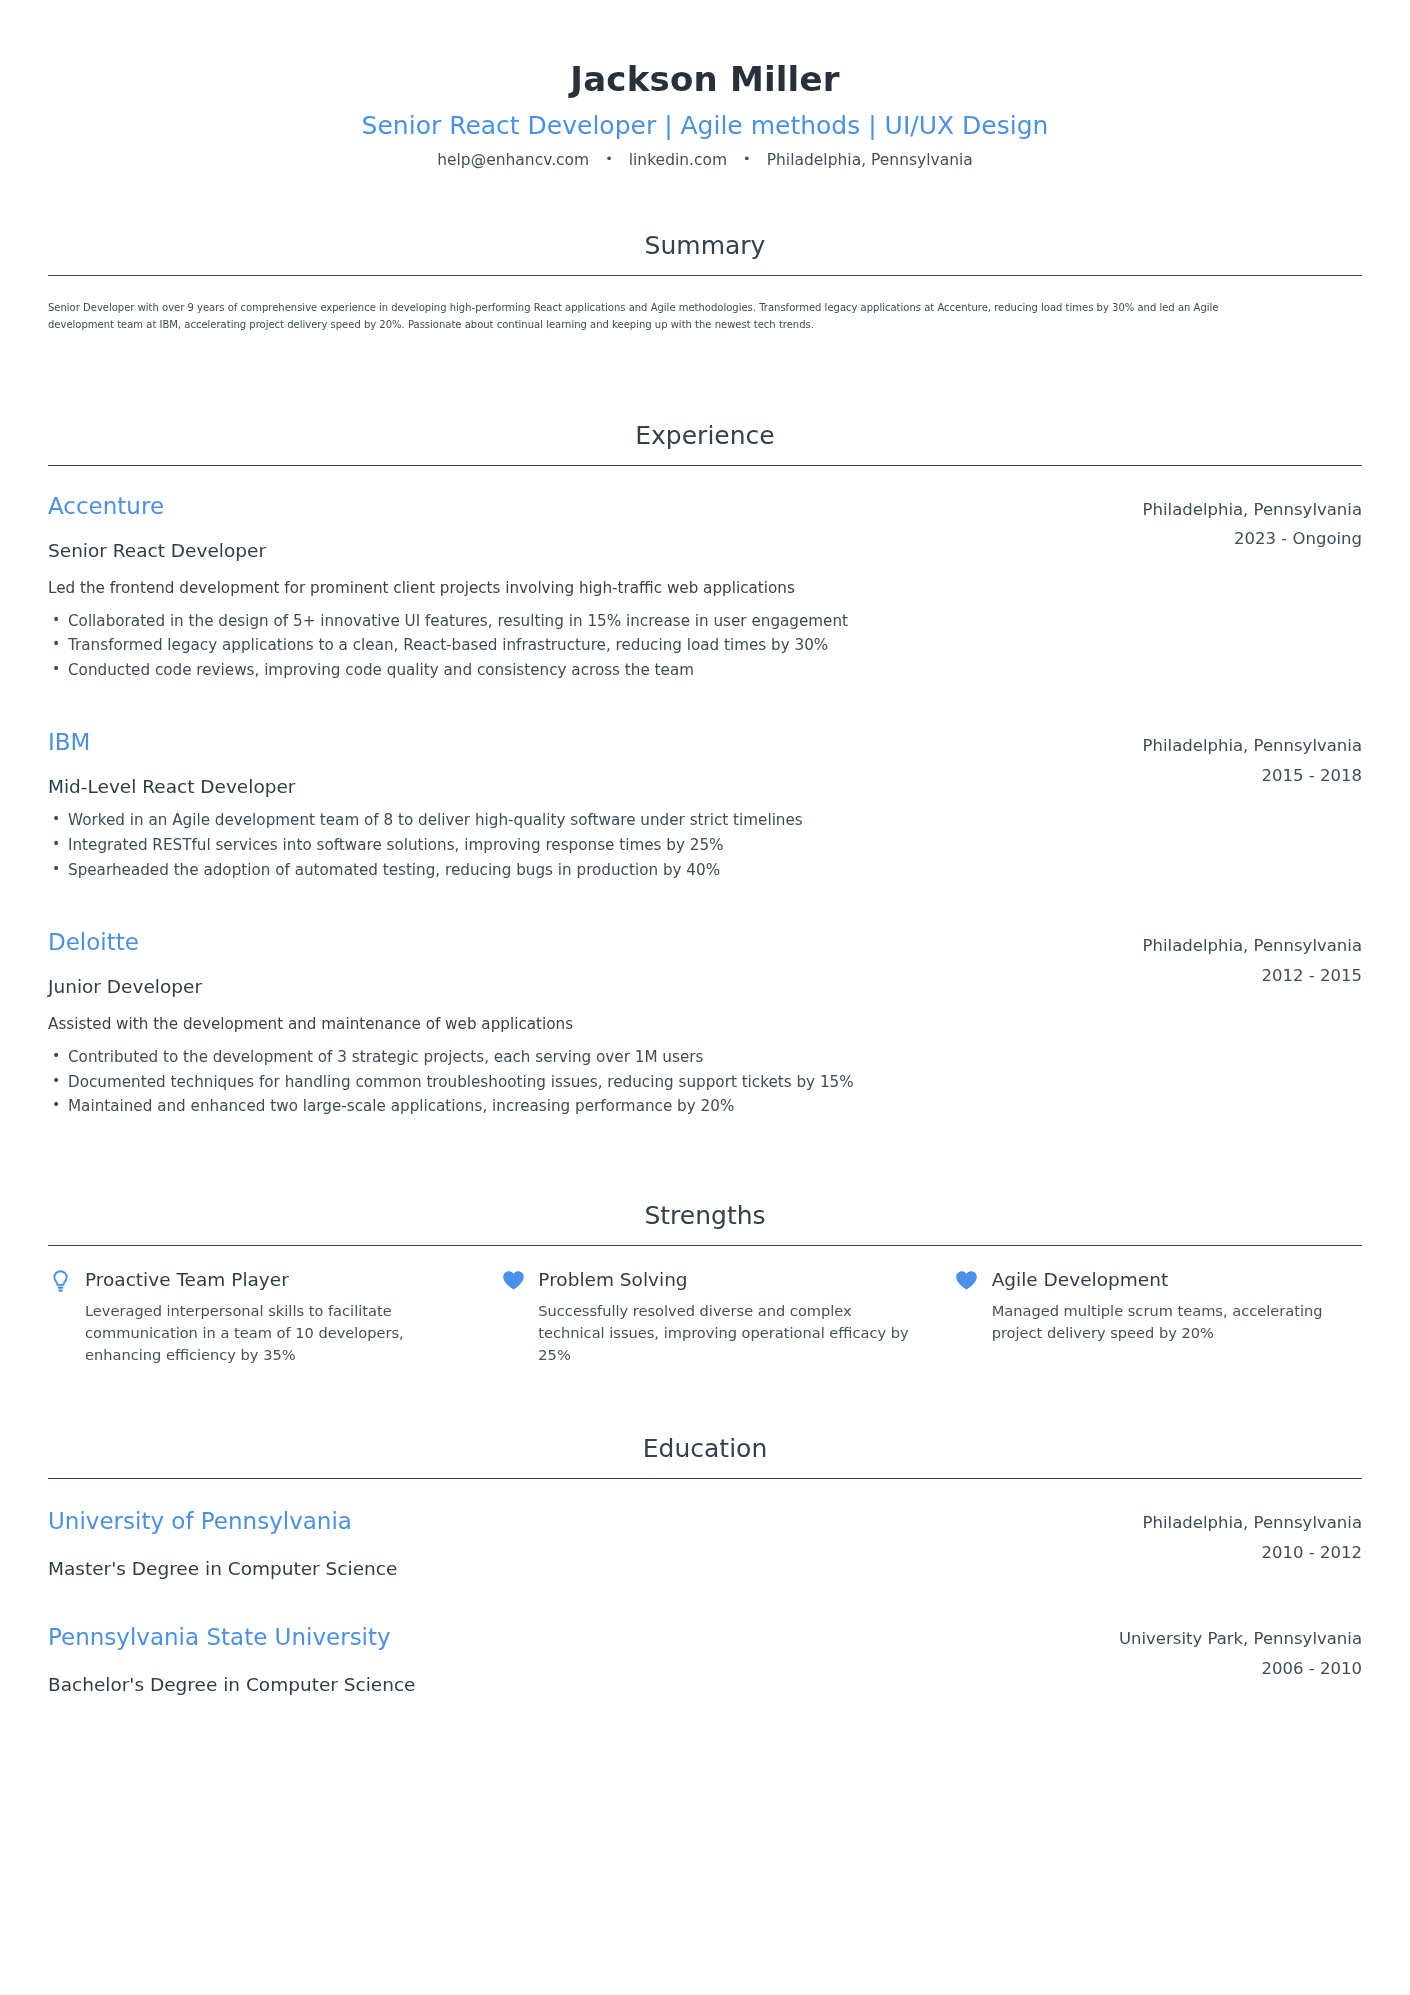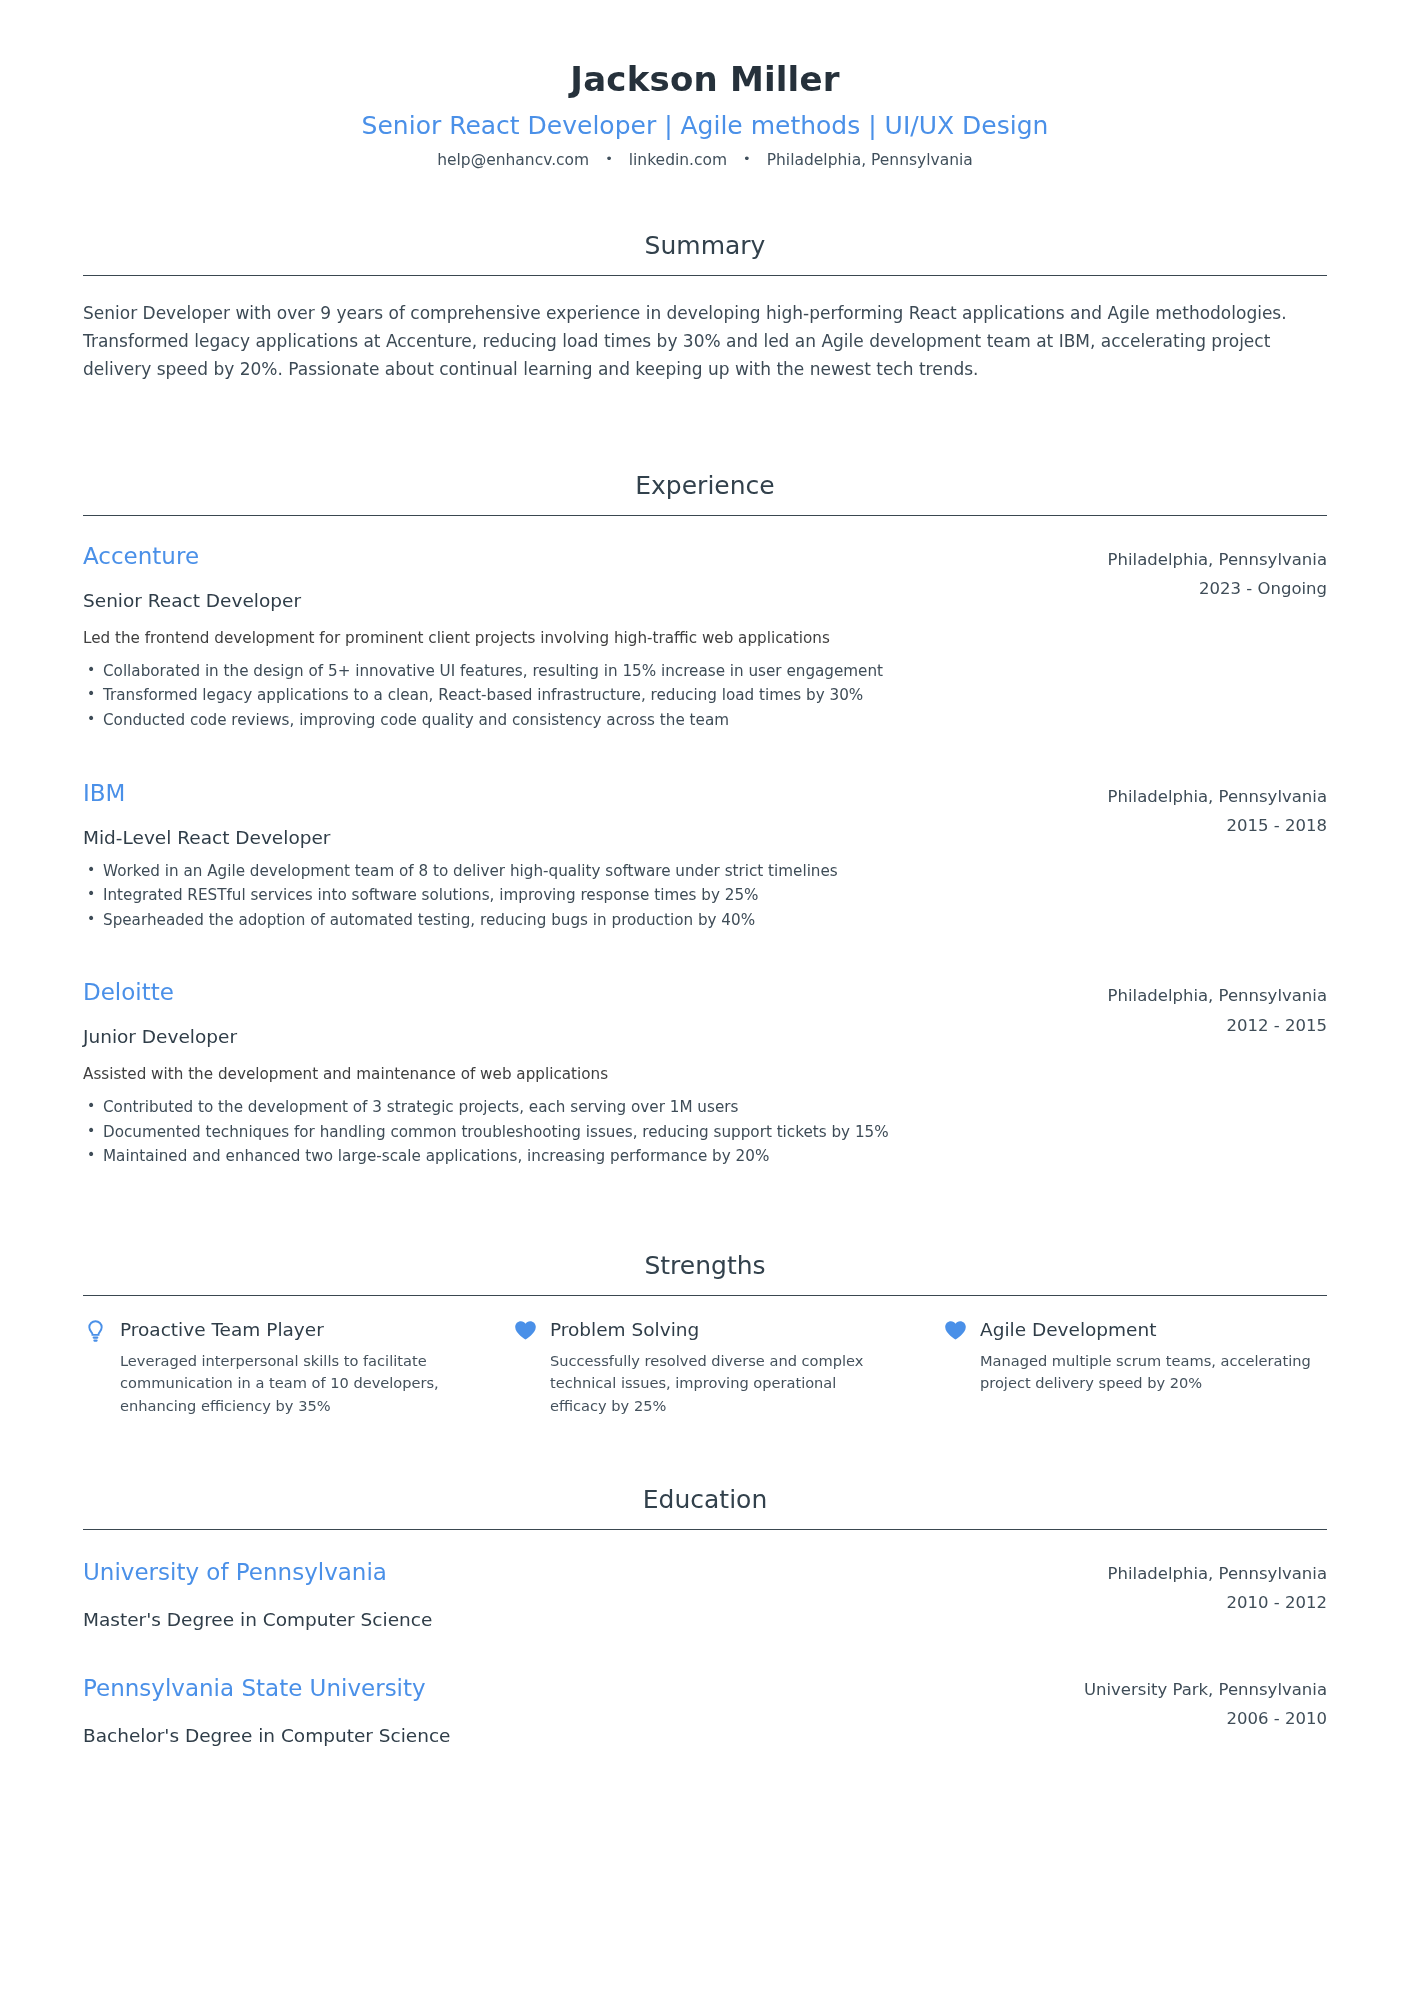--- a/index.html
+++ b/index.html
@@ -14,21 +14,21 @@
     font-family: "DejaVu Sans", "Liberation Sans", sans-serif;
     color: #2e3d49;
     -webkit-font-smoothing: antialiased;
   }
 
   .page {
     position: relative;
     width: 1410px;
     height: 1995px;
     background: #ffffff;
-    padding: 0 83px;
+    padding: 0 48px;
   }
 
   
   .header {
     padding-top: 58px;
     text-align: center;
   }
   .full-name {
     font-size: 34px;
     font-weight: bold;
@@ -73,21 +73,21 @@
     width: 100%;
   }
 
   .sec-summary  { margin-top: 60px; }
   .sec-experience { margin-top: 88px; }
   .sec-strengths { margin-top: 82px; }
   .sec-education { margin-top: 68px; }
 
   .summary-body {
     margin-top: 24px;
-    font-size: 17px;
+    font-size: 10px;
     line-height: 1.62;
     color: #3c4a55;
     max-width: 1215px;
   }
 
   
   .entry {
     display: flex;
     justify-content: space-between;
     align-items: flex-start;

